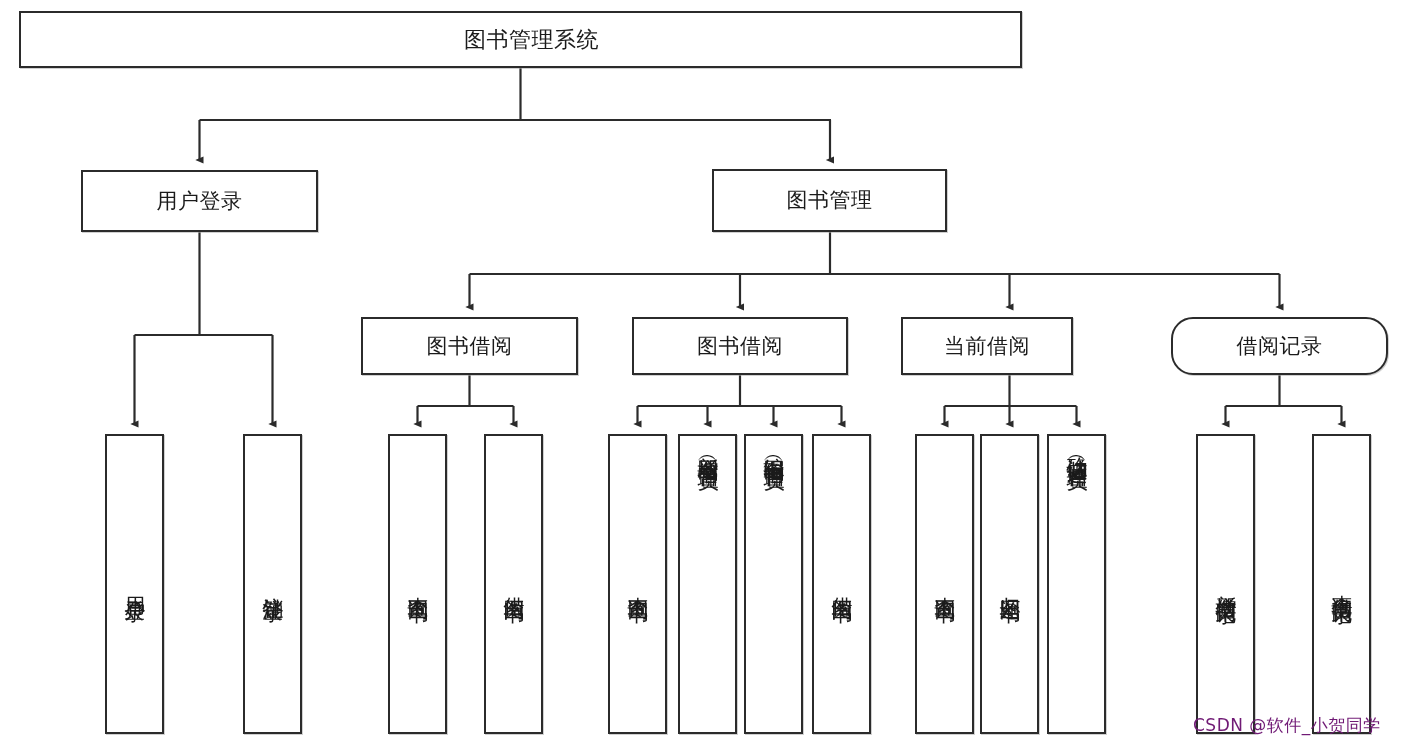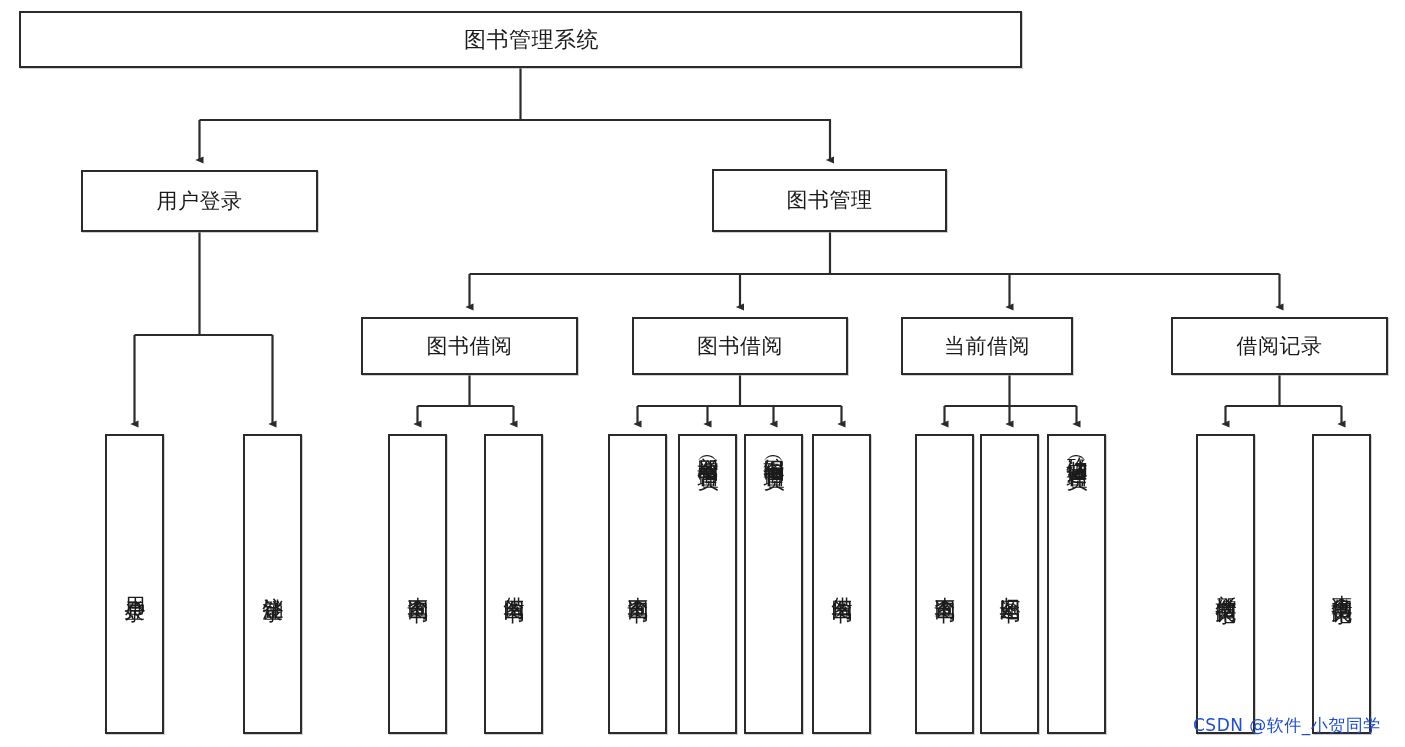--- a/index.html
+++ b/index.html
@@ -62,21 +62,21 @@
   .node.vertical.center {
     align-items: center;
     padding-top: 0;
   }
   #root-node .label {
     font-size: 22px;
     margin-left: 22px;
   }
   .watermark {
     position: absolute;
-    color: #1d4ed8;
+    color: #701a75;
     font-size: 17px;
     white-space: nowrap;
     letter-spacing: 0.5px;
   }
 </style>
 </head>
 <body>
 
 <div id="diagram-canvas">
 
@@ -143,21 +143,21 @@
 
   <div class="node horizontal" style="left: 361px; top: 317px; width: 217px; height: 58px;">
     <span class="label">图书借阅</span>
   </div>
   <div class="node horizontal" style="left: 632px; top: 317px; width: 216px; height: 58px;">
     <span class="label">图书借阅</span>
   </div>
   <div class="node horizontal" style="left: 901px; top: 317px; width: 172px; height: 58px;">
     <span class="label">当前借阅</span>
   </div>
-  <div class="node horizontal" style="left: 1171px; top: 317px; width: 217px; height: 58px;">
+  <div class="node horizontal" style="left: 1171px; top: 317px; width: 217px; height: 58px; border-radius: 22px;">
     <span class="label">借阅记录</span>
   </div>
 
   <div class="node vertical center" style="left: 105px; top: 434px; width: 59px; height: 300px;">
     <span class="label">用户登录</span>
   </div>
   <div class="node vertical center" style="left: 243px; top: 434px; width: 59px; height: 300px;">
     <span class="label">注销登录</span>
   </div>
   <div class="node vertical center" style="left: 388px; top: 434px; width: 59px; height: 300px;">

